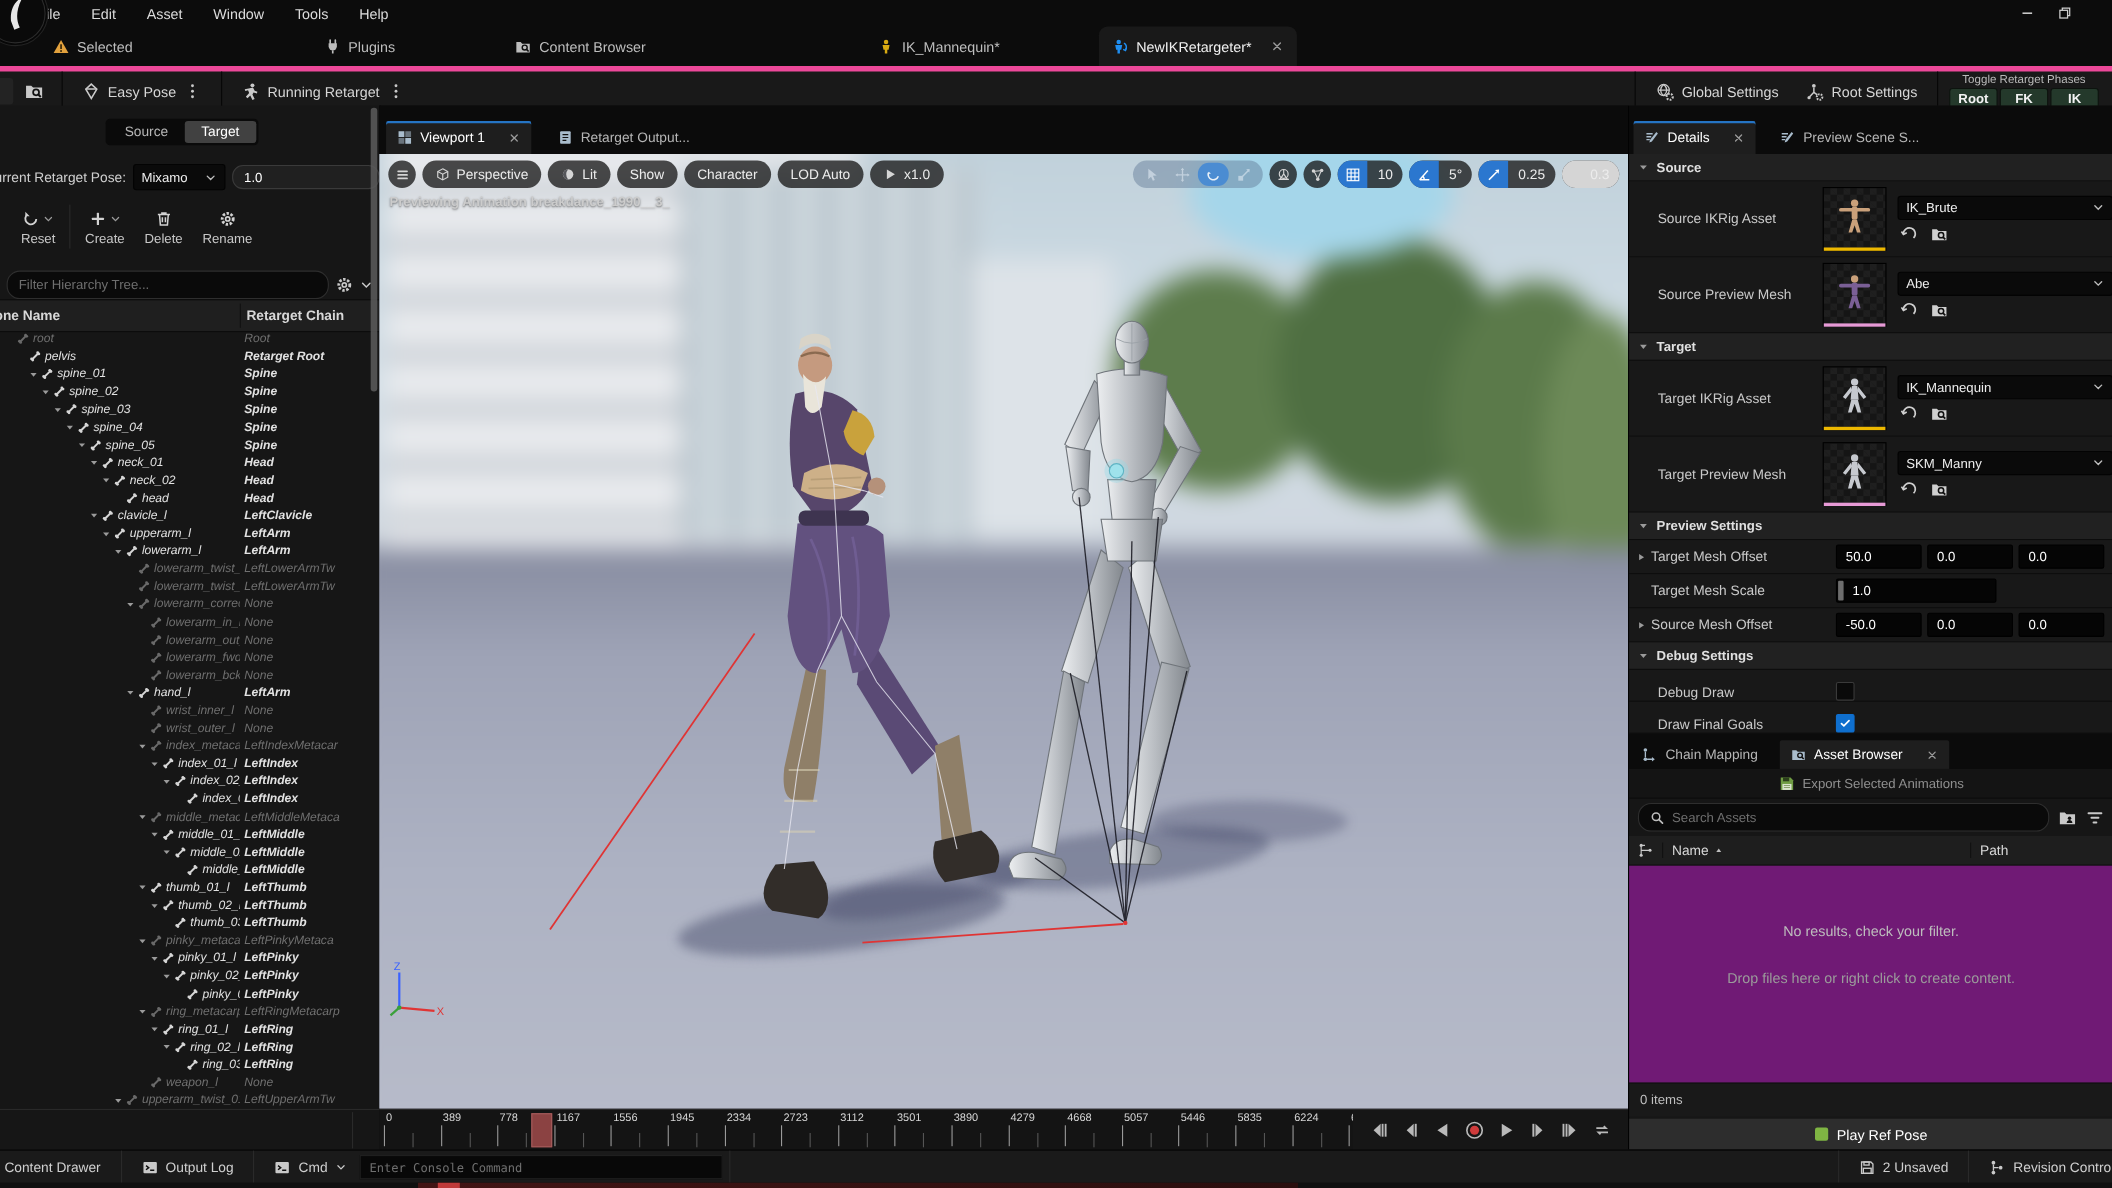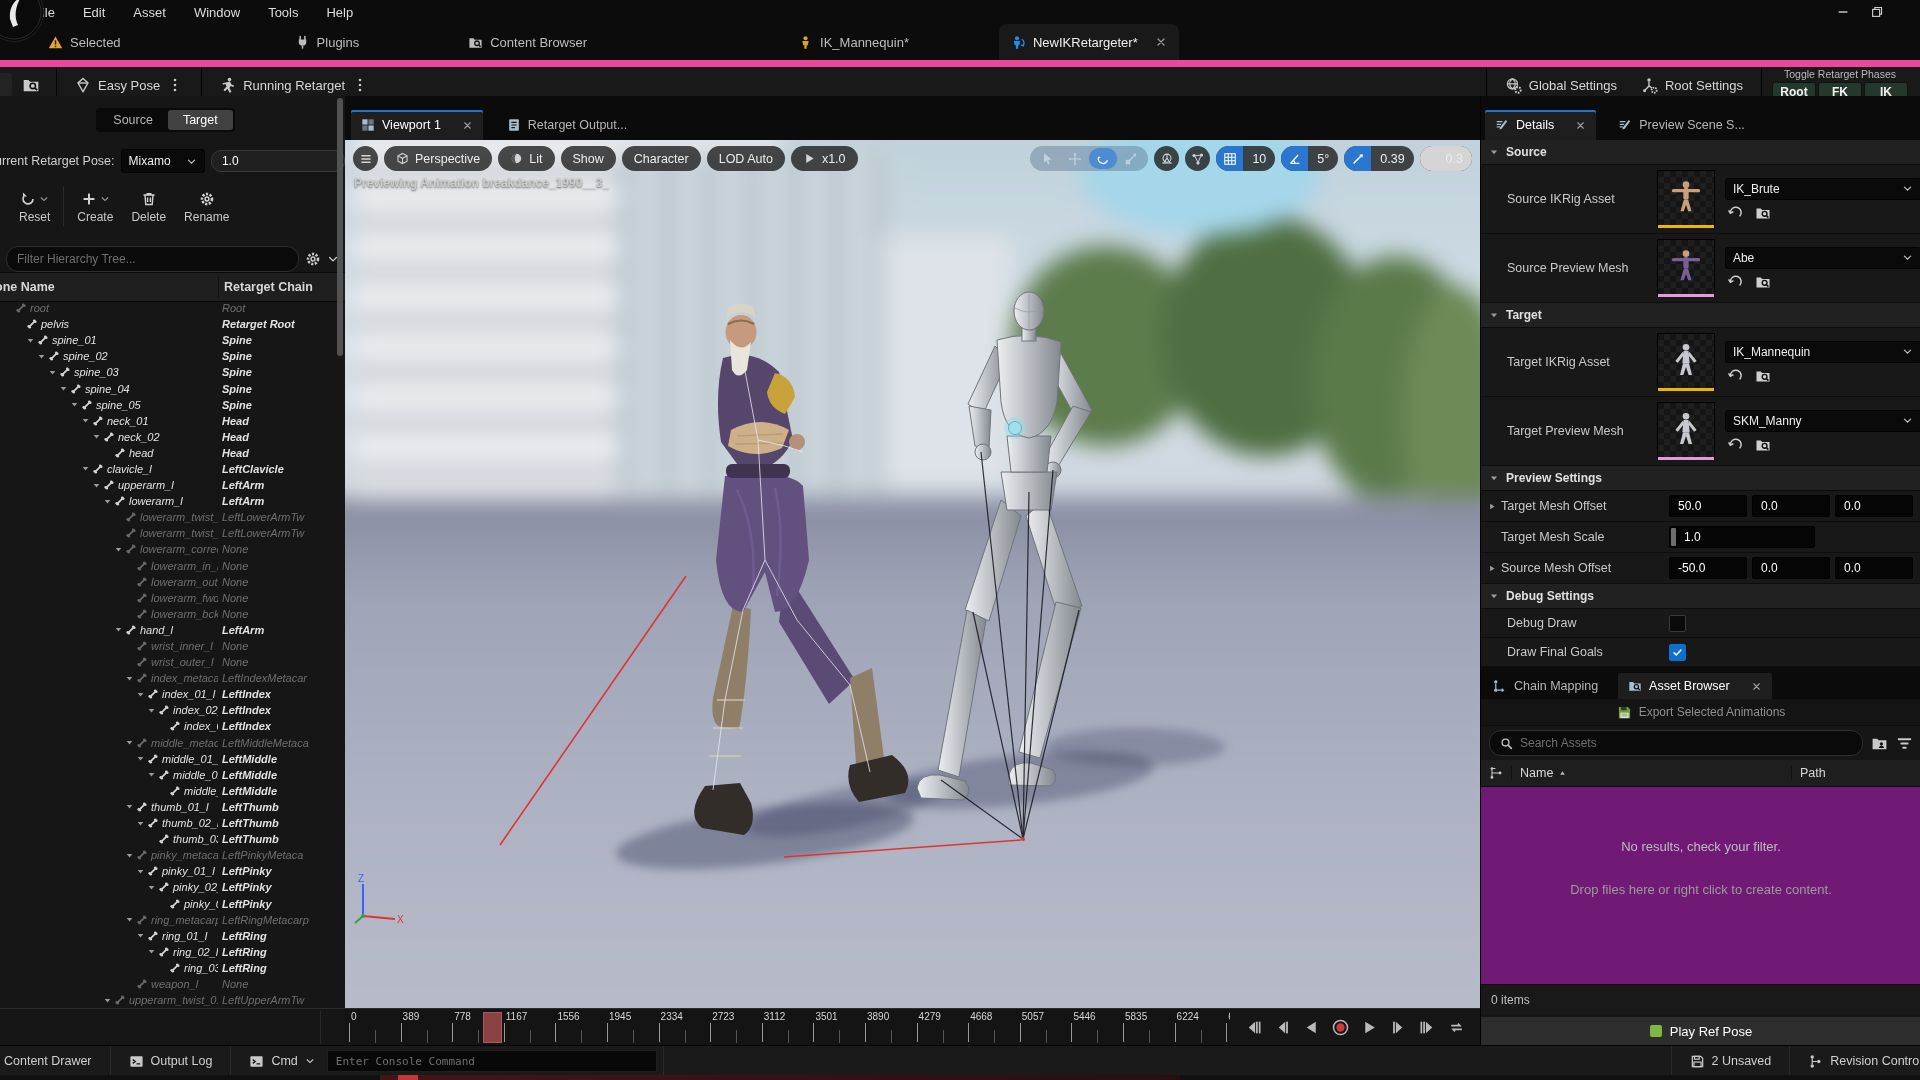--- a/index.html
+++ b/index.html
@@ -16,21 +16,21 @@
            background:#070707;border:1px solid #232323;z-index:40}
   .wc{position:absolute;top:3px;width:22px;height:18px;display:flex;align-items:center;justify-content:center;color:#cfcfcf}
   
   #tabstrip{position:absolute;left:0;top:24px;width:1920px;height:36px;display:flex;align-items:stretch;font-size:13px}
   .atab{display:flex;align-items:center;gap:7px;padding:0 12px;color:#bdbdbd;white-space:nowrap}
   .atab.active{background:#191919;border-radius:8px 8px 0 0;color:#f0f0f0}
   .atab .icon{width:15px;height:15px}
   .atab .close{width:12px;height:12px;color:#9a9a9a;margin-left:10px}
   
   #toolbar{position:absolute;left:0;top:60px;width:1920px;height:36px;background:#191919;
-           border-top:7px solid #ec4899;border-bottom:1px solid #040404;display:flex;align-items:center}
+           border-top:5px solid #ec4899;border-bottom:1px solid #040404;display:flex;align-items:center}
   .tbtn{display:flex;align-items:center;gap:7px;padding:0 12px;height:100%;font-size:13px;color:#d6d6d6}
   .tbtn .icon{width:16px;height:16px;color:#c9c9c9}
   .dots{width:12px;height:14px;color:#9a9a9a}
   #phase-block{display:flex;flex-direction:column;align-items:center;justify-content:center;gap:2px;padding:0 12px 0 4px}
   #phase-label{font-size:10.5px;color:#b9b9b9}
   .phase-row{display:flex;gap:2px}
   .phase-btn{min-width:42px;height:18px;display:flex;align-items:center;justify-content:center;
              background:#24392b;border:1px solid #0d130e;border-radius:3px;font-size:12px;color:#f2f2f2;font-weight:bold}
   
   #left-panel{position:absolute;left:0;top:96px;width:345px;height:912px;background:#161616;border-right:1px solid #020202;overflow:hidden}
@@ -138,21 +138,21 @@
   .mini-ic .icon{width:16px;height:16px;color:#cfcfcf}
   .prow{height:30px;display:flex;align-items:center;background:#181818;border-bottom:1px solid #0d0d0d;flex:none}
   .pexp{width:20px;display:flex;justify-content:center;color:#9b9b9b}
   .pexp .icon{width:9px;height:9px}
   .prow .lbl{width:168px;font-size:12.5px;color:#c9c9c9}
   .pfields{display:flex;gap:5px;flex:1;padding-right:8px}
   .pfield{flex:1;height:20px;background:#050505;border:1px solid #000;border-radius:2px;display:flex;align-items:center;
           padding:0 8px;font-size:12px;color:#fff;position:relative}
   .pfield.sl{flex:0 0 128px}
   .grip{position:absolute;left:1px;top:1px;bottom:1px;width:5px;background:#6e6e6e;border-radius:1px}
-  .crow{height:28px;display:flex;align-items:center;background:#181818;border-bottom:1px solid #0d0d0d;flex:none}
+  .crow{height:28px;display:flex;align-items:flex-end;background:#181818;border-bottom:1px solid #0d0d0d;flex:none}
   .crow .lbl{width:188px;padding-left:26px;font-size:12.5px;color:#c9c9c9;box-sizing:border-box}
   .cb{width:15px;height:15px;background:#0a0a0a;border:1px solid #3a3a3a;border-radius:2px;display:flex;align-items:center;justify-content:center}
   .cb.on{background:#0f6fce;border-color:#0f6fce;color:#fff}
   .cb .icon{width:11px;height:11px}
   #export-row{height:26px;background:#141414;display:flex;align-items:center;justify-content:center;gap:7px;
               color:#8f8f8f;font-size:12px;border-bottom:1px solid #0d0d0d;flex:none}
   #export-row .icon{width:15px;height:15px}
   #asset-search{height:34px;display:flex;align-items:center;gap:8px;padding:0 8px;flex:none}
   #asset-search .icon.side{width:17px;height:17px;color:#c9c9c9}
   #list-head{height:26px;background:#1e1e1e;display:flex;align-items:center;font-size:12.5px;color:#d8d8d8;
@@ -1517,21 +1517,21 @@
       </div>
       <div class="snap">
         <span class="blue">
             <span class="icon">
               <svg viewBox="0 0 16 16">
                 <path d="M3 13L11 5" stroke="currentColor" stroke-width="1.7"></path>
                 <path d="M13.5 2.5l-.5 4.2L9.3 3z" fill="currentColor"></path>
               </svg>
             </span>
           </span>
-        <span class="val">0.39</span>
+        <span class="val">0.25</span>
       </div>
       <div class="snap">
         <span class="ic-dark">
             <span class="icon">
               <svg viewBox="0 0 16 16" fill="currentColor">
                 <rect x="1" y="4.5" width="9.5" height="7" rx="1.2"></rect>
                 <path d="M10.5 8l4.5-3v6z"></path>
               </svg>
             </span>
           </span>

